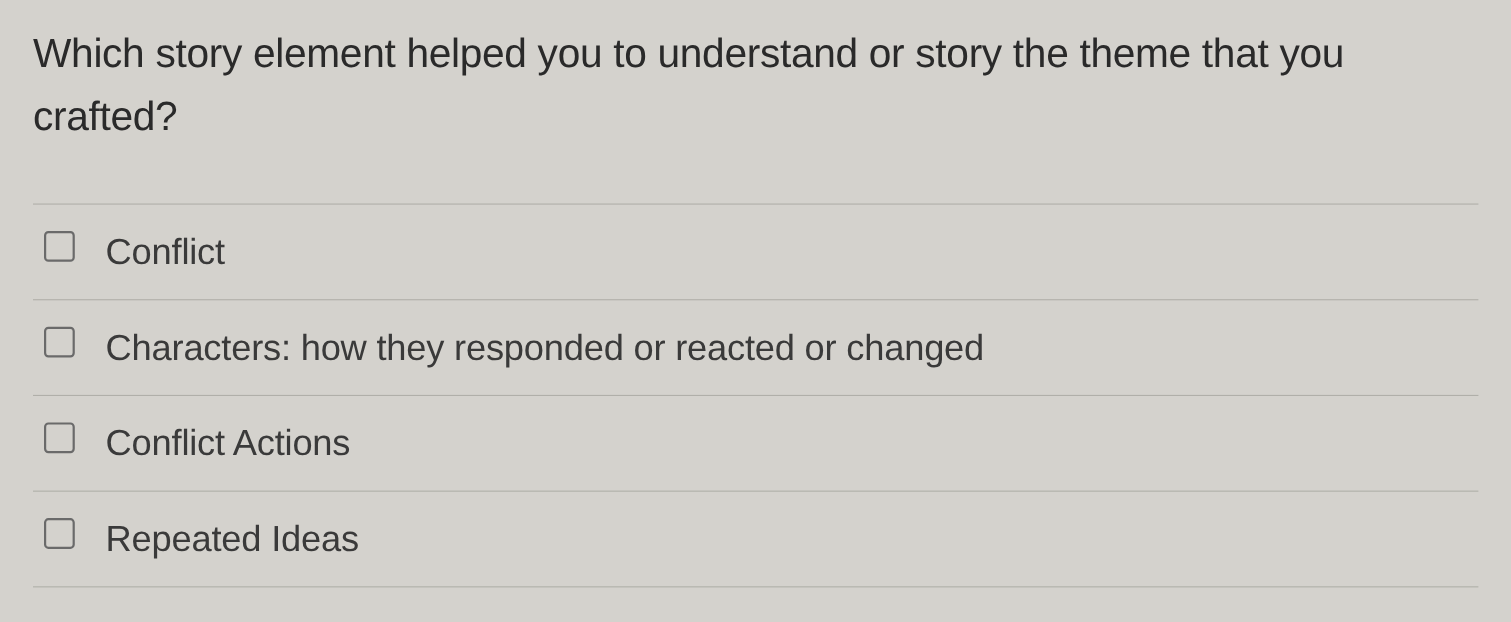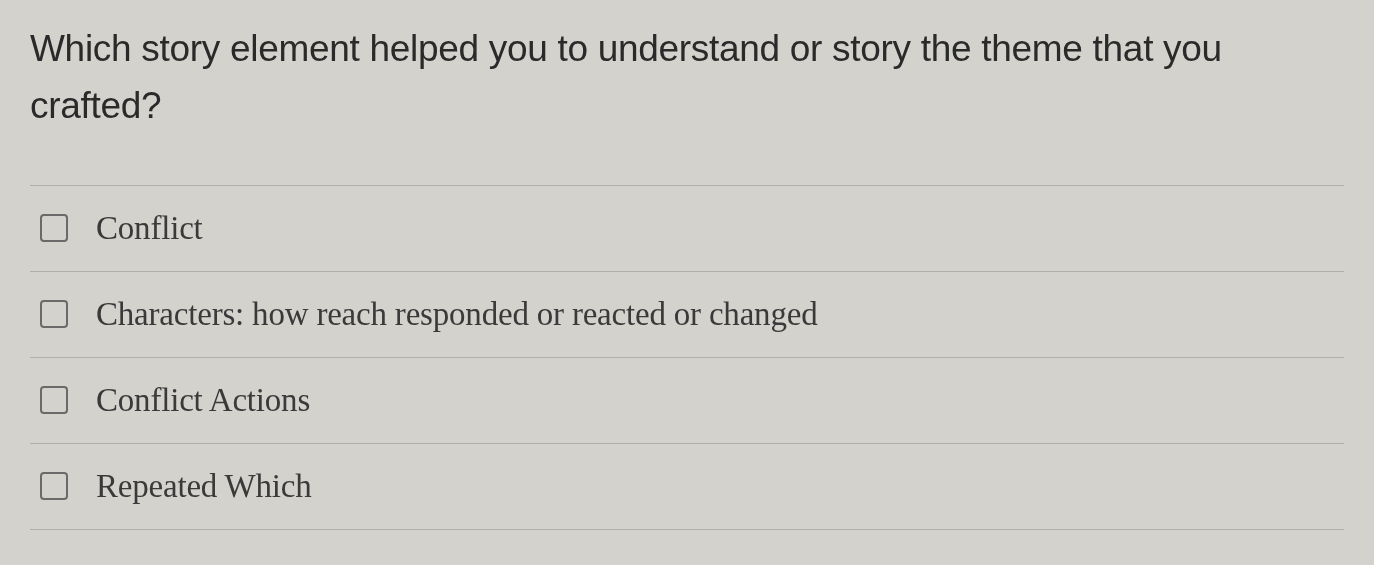--- a/index.html
+++ b/index.html
@@ -22,24 +22,23 @@
       line-height: 1.55;
       color: #2a2a2a;
       margin-bottom: 50px;
       letter-spacing: -0.3px;
     }
     .options-container {
       border-top: 1px solid #b0afa9;
     }
     .option-row {
       display: flex;
-      align-items: center;
+      align-items: flex-start;
       padding: 24px 10px;
       border-bottom: 1px solid #b0afa9;
-      font-family: Liberation Serif, serif;
     }
     .checkbox {
       width: 28px;
       height: 28px;
       border: 2px solid #6a6a6a;
       border-radius: 4px;
       background-color: transparent;
       margin-right: 28px;
       flex-shrink: 0;
       cursor: pointer;
@@ -56,23 +55,23 @@
 
 <div class="question-text">Which story element helped you to understand or story the theme that you crafted?</div>
 
 <div class="options-container">
   <div class="option-row">
     <div class="checkbox"></div>
     <div class="option-label">Conflict</div>
   </div>
   <div class="option-row">
     <div class="checkbox"></div>
-    <div class="option-label">Characters: how reach responded or reacted or changed</div>
+    <div class="option-label">Characters: how they responded or reacted or changed</div>
   </div>
   <div class="option-row">
     <div class="checkbox"></div>
     <div class="option-label">Conflict Actions</div>
   </div>
   <div class="option-row">
     <div class="checkbox"></div>
-    <div class="option-label">Repeated Which</div>
+    <div class="option-label">Repeated Ideas</div>
   </div>
 </div>
 
 </body></html>

